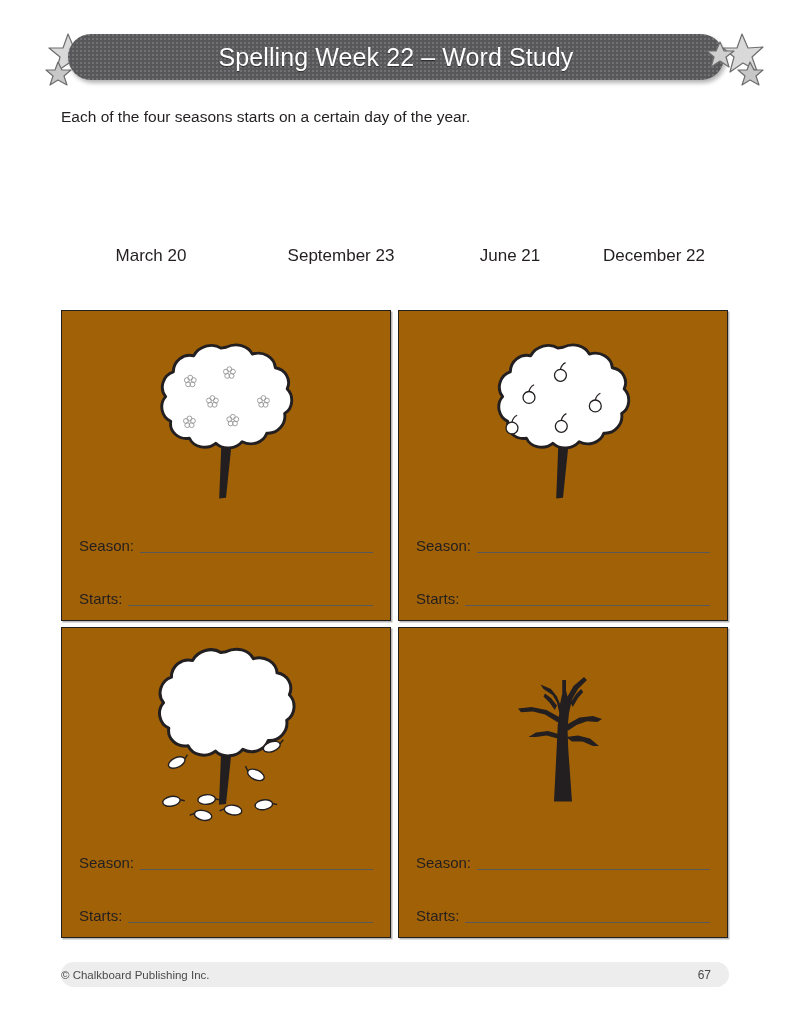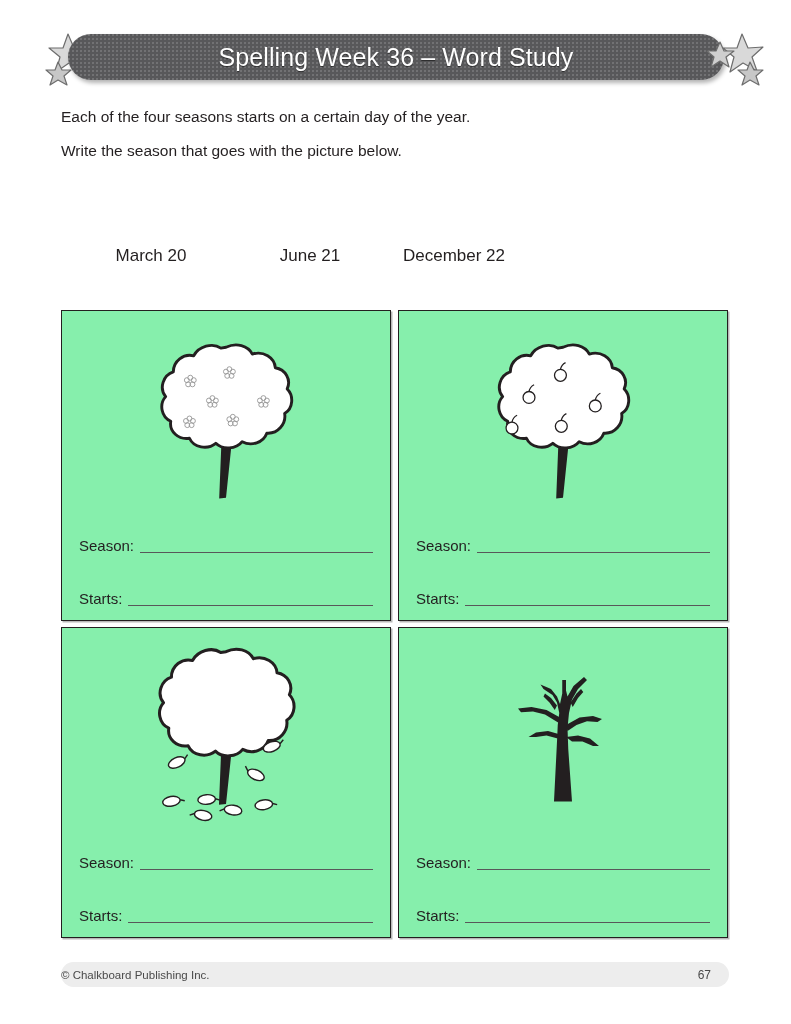--- a/index.html
+++ b/index.html
@@ -105,21 +105,21 @@
     height: 628px;
     display: grid;
     grid-template-columns: 330px 330px;
     grid-template-rows: 311px 311px;
     column-gap: 7px;
     row-gap: 6px;
   }
   .cell {
     position: relative;
     border: 1.4px solid #231f20;
-    background: #86efac;
+    background: #a16207;
     box-shadow: 1.5px 1.5px 0 rgba(0,0,0,0.28);
     box-sizing: border-box;
   }
   .art {
     position: absolute;
     left: 0;
     top: 8px;
     width: 100%;
     height: 195px;
     display: flex;
@@ -186,41 +186,41 @@
     <svg viewBox="0 0 72 58" width="72" height="58">
       <g stroke="#6d6d6d" stroke-width="1.2" stroke-linejoin="round">
         <polygon points="24,4 30,18 45,17 34,27 39,41 25,33 12,42 16,27 5,18 19,18" fill="#d9d9d9"></polygon>
         <polygon points="46,12 50,21 60,21 52,27 55,37 46,31 37,37 40,27 33,21 42,21" fill="#cfcfcf"></polygon>
         <polygon points="14,32 18,40 27,40 20,46 23,55 14,50 6,55 9,46 2,40 11,40" fill="#c7c7c7"></polygon>
       </g>
     </svg>
   </div>
 
   <div class="banner">
-    <span class="banner-title">Spelling Week 36 – Word Study</span>
+    <span class="banner-title">Spelling Week 22 – Word Study</span>
   </div>
 
   <div class="stars-right">
     <svg viewBox="0 0 72 58" width="72" height="58">
       <g stroke="#6d6d6d" stroke-width="1.2" stroke-linejoin="round">
         <polygon points="48,4 54,18 69,17 58,27 63,41 49,33 36,42 40,27 29,18 43,18" fill="#d9d9d9"></polygon>
         <polygon points="26,12 30,21 40,21 32,27 35,37 26,31 17,37 20,27 13,21 22,21" fill="#cfcfcf"></polygon>
         <polygon points="56,32 60,40 69,40 62,46 65,55 56,50 48,55 51,46 44,40 53,40" fill="#c7c7c7"></polygon>
       </g>
     </svg>
   </div>
 </div>
 
 <div class="instructions">
   <p>Each of the four seasons starts on a certain day of the year.</p>
-  <p>Write the season that goes with the picture below.</p>
 </div>
 
 <div class="dates-row">
   <div class="date-cell c0">March 20</div>
+  <div class="date-cell c1">September 23</div>
   <div class="date-cell c2">June 21</div>
   <div class="date-cell c3">December 22</div>
 </div>
 
 <div class="grid">
 
   <div class="cell">
     <div class="art">
       <svg viewBox="0 0 200 200" width="170" height="170">
         <path d="M100 195 L92 196 L95 120 L90 112 L80 104 L93 108 L96 100 L100 96 L104 104

